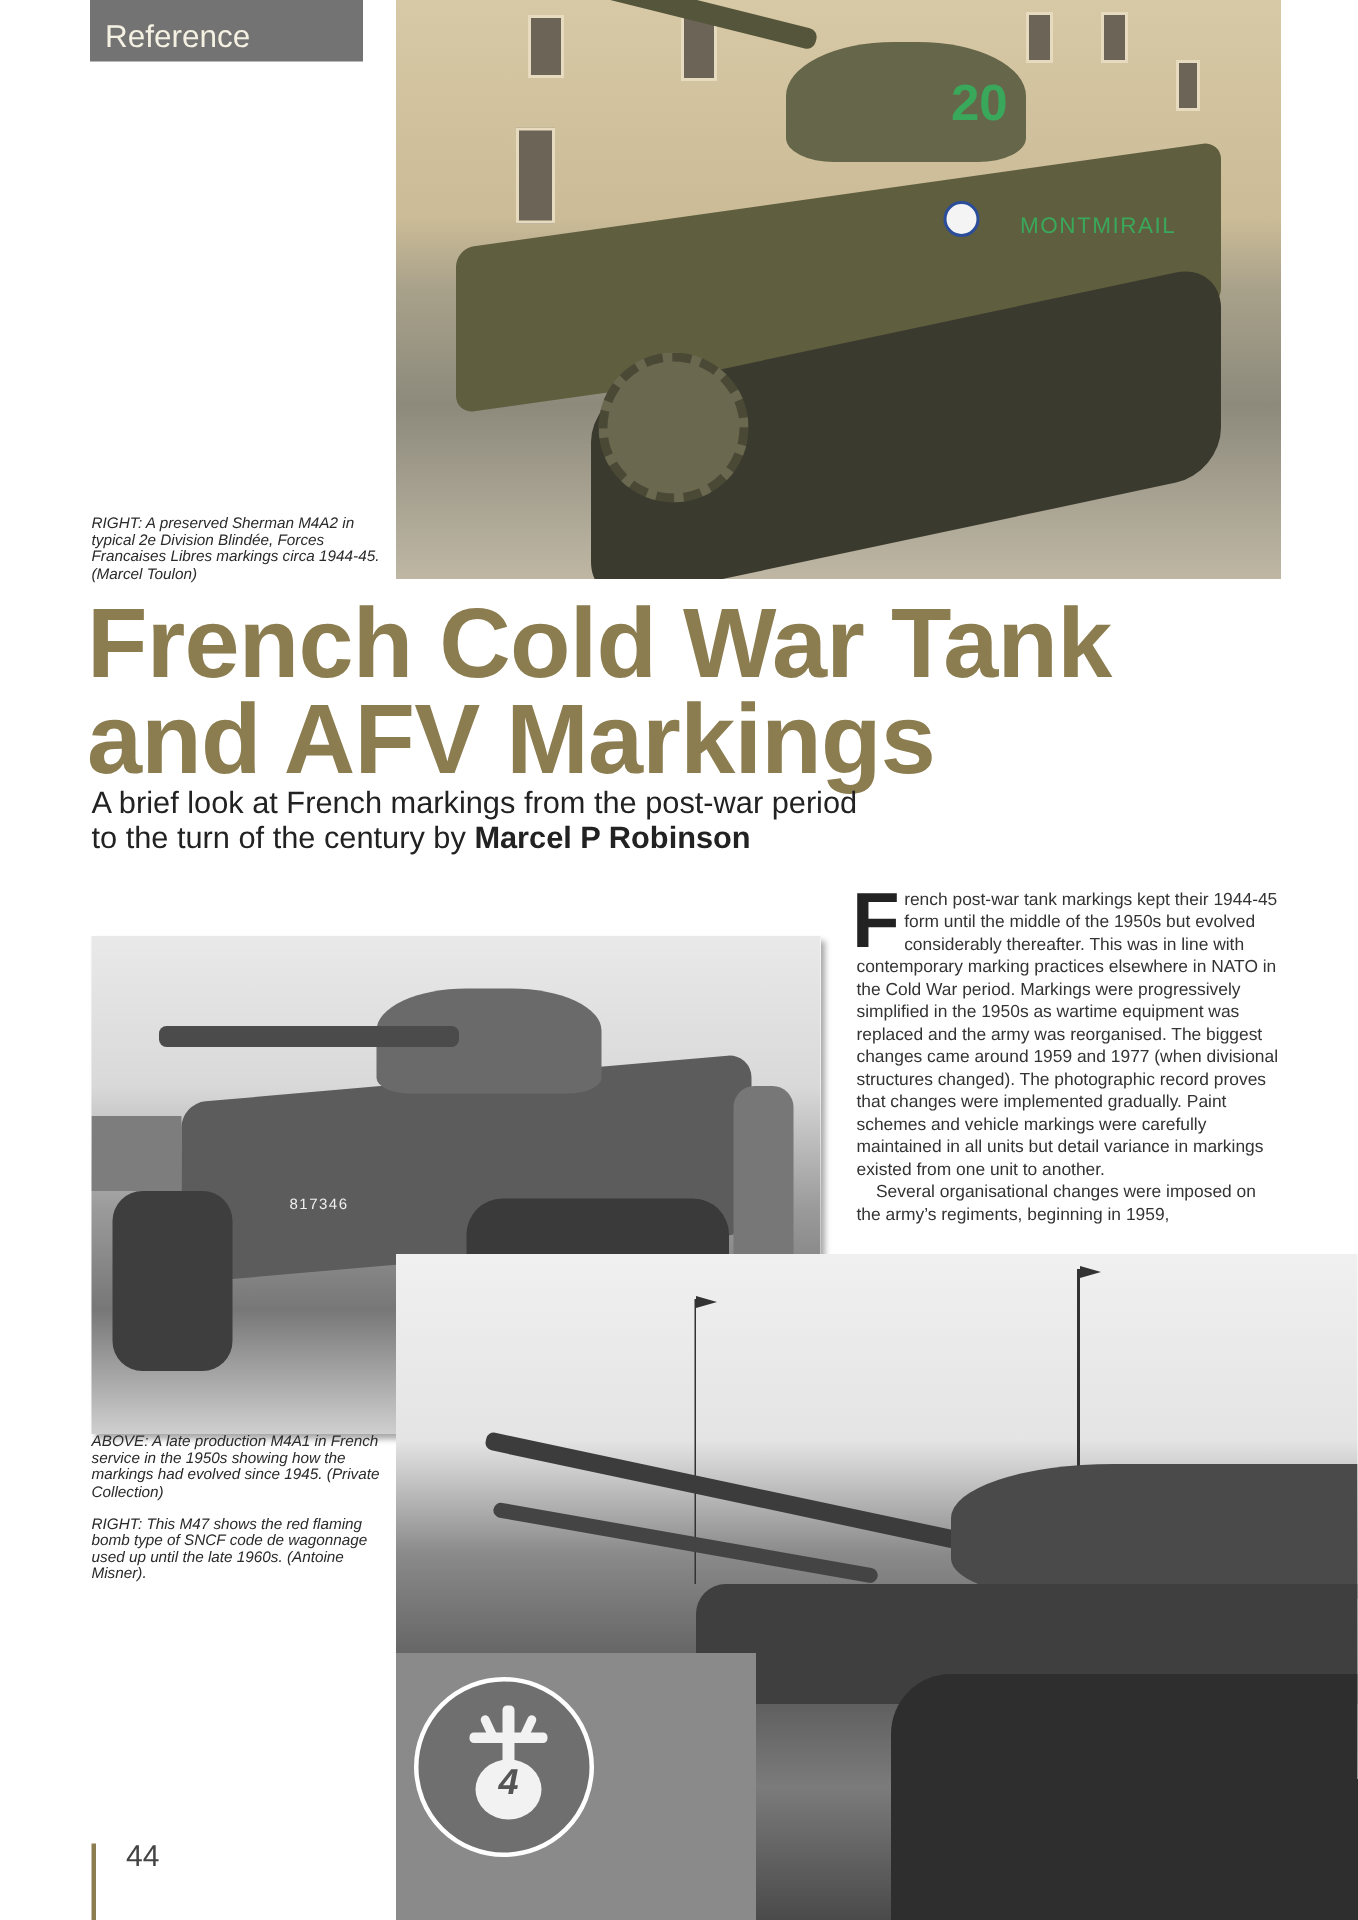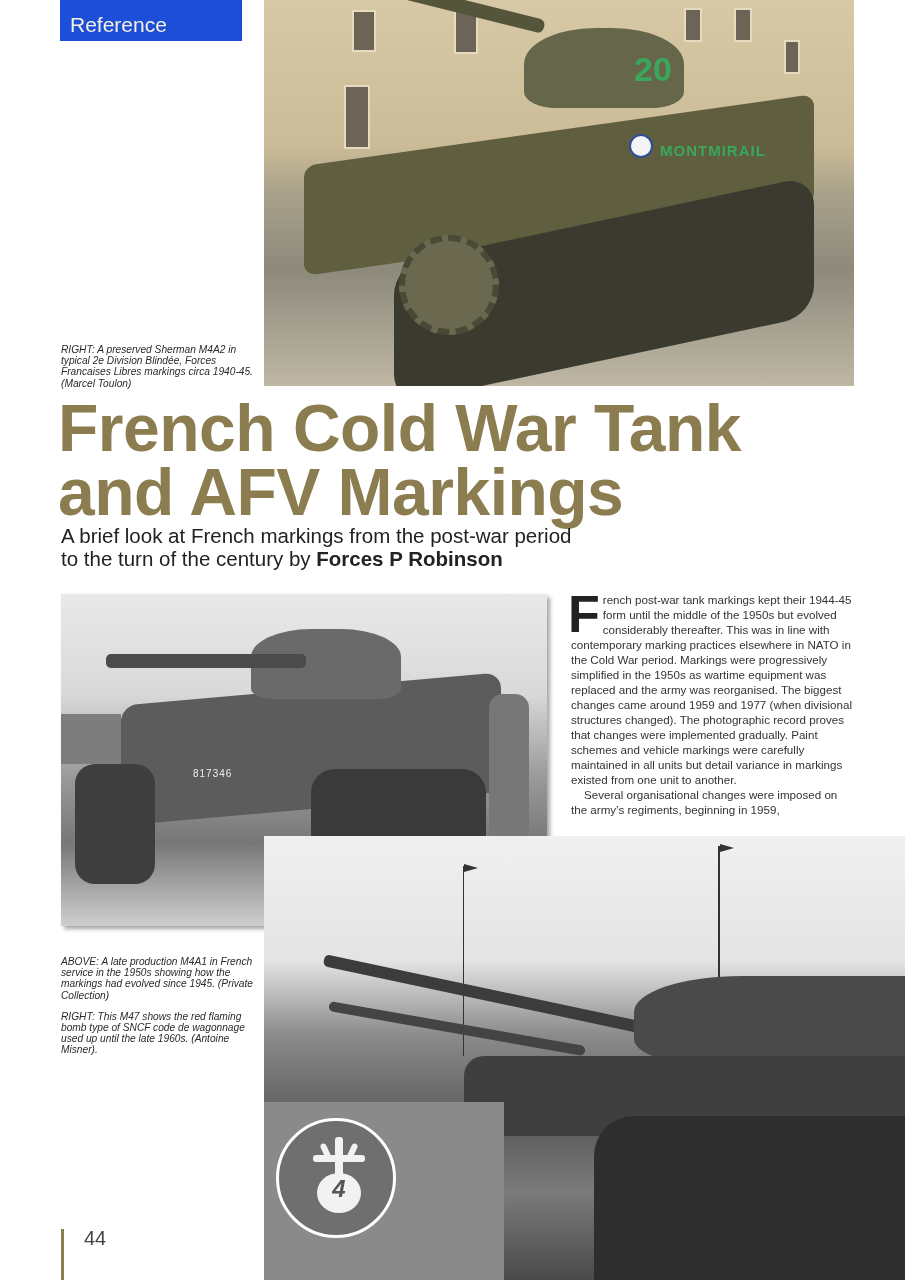--- a/index.html
+++ b/index.html
@@ -1,25 +1,25 @@
 <!DOCTYPE html>
 <html><head>
 <meta charset="utf-8">
 <style>
   html, body { margin:0; padding:0; }
   body { width:905px; height:1280px; position:relative; background:#ffffff; overflow:hidden; font-family:"Liberation Sans", sans-serif; }
   .abs { position:absolute; }
 
   
-  .section-tab { left:60px; top:0; width:182px; height:41px; background:#1d4ed8; color:#f4f0e2; font-size:21px; line-height:49px; padding-left:10px; box-sizing:border-box; }
+  .section-tab { left:60px; top:0; width:182px; height:41px; background:#737373; color:#f4f0e2; font-size:21px; line-height:49px; padding-left:10px; box-sizing:border-box; }
 
   
   .photo { overflow:hidden; }
   .photo-top { left:264px; top:0; width:590px; height:386px; background:linear-gradient(180deg,#d8c9a6 0%,#cbbb97 38%,#a8a18a 50%,#8d8a7c 70%,#bfb7a4 100%); }
-  .photo-m4a1 { left:61px; top:594px; width:486px; height:332px; background:linear-gradient(180deg,#e9e9e9 0%,#d9d9d9 30%,#9a9a9a 55%,#777 75%,#cfcfcf 100%); box-shadow:3px 3px 4px rgba(0,0,0,0.35); }
+  .photo-m4a1 { left:61px; top:624px; width:486px; height:332px; background:linear-gradient(180deg,#e9e9e9 0%,#d9d9d9 30%,#9a9a9a 55%,#777 75%,#cfcfcf 100%); box-shadow:3px 3px 4px rgba(0,0,0,0.35); }
   .photo-m47 { left:264px; top:836px; width:641px; height:444px; background:linear-gradient(180deg,#f0f0f0 0%,#e4e4e4 28%,#8a8a8a 45%,#5a5a5a 65%,#7b7b7b 80%,#4a4a4a 100%); }
 
   
   .caption { font-style:italic; font-size:10.2px; line-height:11.2px; color:#2a2a2a; }
   .cap-top { left:61px; top:344px; width:200px; }
   .cap-bottom { left:61px; top:956px; width:200px; }
   .cap-bottom p { margin:0 0 10px 0;font-style:italic; }
 
   
   .headline { left:58px; top:396px; width:840px; color:#8b7d50; font-weight:bold; font-size:66px; line-height:64px; letter-spacing:-0.5px; }
@@ -55,37 +55,37 @@
   <div class="bldg-window" style="left:80px;top:85px;width:22px;height:60px;"></div>
   <div class="bldg-window" style="left:420px;top:8px;width:14px;height:30px;"></div>
   <div class="bldg-window" style="left:470px;top:8px;width:14px;height:30px;"></div>
   <div class="bldg-window" style="left:520px;top:40px;width:12px;height:30px;"></div>
 
   <div class="tank-shape" style="left:40px;top:130px;width:510px;height:110px;background:#5f5e3f;transform:skewY(-8deg);border-radius:12px;"></div>
 
   <div class="tank-shape" style="left:260px;top:28px;width:160px;height:80px;background:#66664a;border-radius:45% 45% 20% 20%;"></div>
   <div class="tank-shape" style="left:60px;top:20px;width:220px;height:14px;background:#55553b;transform:rotate(14deg);transform-origin:right center;border-radius:6px;"></div>
   <div class="tank-shape" style="left:370px;top:50px;font-size:34px;color:#3aa85a;font-weight:bold;">20</div>
-  <div class="tank-shape" style="left:396px;top:142px;font-size:15px;color:#3aa85a;font-weight:bold;letter-spacing:1px;">MONTMIRAIL</div>
+  <div class="tank-shape" style="left:416px;top:142px;font-size:15px;color:#3aa85a;font-weight:normal;letter-spacing:1px;">MONTMIRAIL</div>
   <div class="tank-shape" style="left:365px;top:134px;width:20px;height:20px;border-radius:50%;background:#f4f4f4;border:2px solid #2c4e9a;"></div>
 
   <div class="tank-shape" style="left:130px;top:220px;width:420px;height:140px;background:#3b3a2e;transform:skewY(-12deg);border-radius:30px;"></div>
   <div class="tank-shape" style="left:135px;top:235px;width:100px;height:100px;border-radius:50%;background:#6b6850;border:6px dashed #4a4936;box-sizing:border-box;"></div>
 </div>
 
-<div class="abs caption cap-top">RIGHT: A preserved Sherman M4A2 in typical 2e Division Blindée, Forces Francaises Libres markings circa 1940-45. (Marcel Toulon)</div>
+<div class="abs caption cap-top">RIGHT: A preserved Sherman M4A2 in typical 2e Division Blindée, Forces Francaises Libres markings circa 1944-45. (Marcel Toulon)</div>
 
 <div class="abs headline">
   <div>French Cold War Tank</div>
   <div>and AFV Markings</div>
 </div>
 
 <div class="abs standfirst">
   <div>A brief look at French markings from the post-war period</div>
-  <div><span>to the turn of the century by </span><b>Forces P Robinson</b></div>
+  <div><span>to the turn of the century by </span><b>Marcel P Robinson</b></div>
 </div>
 
 <div class="abs photo photo-m4a1">
   <div class="tank-shape" style="left:0;top:120px;width:60px;height:50px;background:#7d7d7d;"></div>
   <div class="tank-shape" style="left:60px;top:95px;width:380px;height:120px;background:#5c5c5c;border-radius:16px;transform:skewY(-5deg);"></div>
   <div class="tank-shape" style="left:190px;top:35px;width:150px;height:70px;background:#6a6a6a;border-radius:40% 40% 15% 15%;"></div>
   <div class="tank-shape" style="left:45px;top:60px;width:200px;height:14px;background:#4b4b4b;border-radius:5px;"></div>
   <div class="tank-shape" style="left:132px;top:174px;font-size:10px;color:#eee;letter-spacing:1px;">817346</div>
   <div class="tank-shape" style="left:14px;top:170px;width:80px;height:120px;background:#3e3e3e;border-radius:20px;"></div>
   <div class="tank-shape" style="left:250px;top:175px;width:175px;height:130px;background:#3a3a3a;border-radius:24px;"></div>

